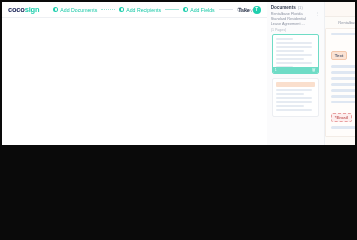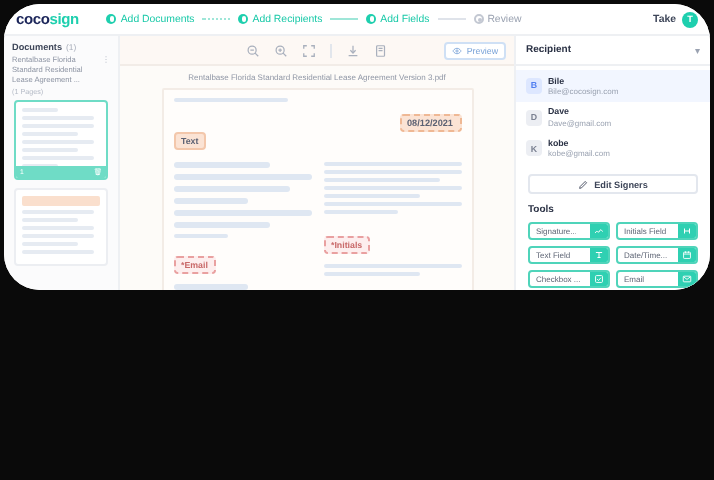--- a/index.html
+++ b/index.html
@@ -6,23 +6,23 @@
   html, body {
     width: 357px; height: 147px;
     background: #0a0a0a;
     font-family: "Liberation Sans", sans-serif;
     overflow: hidden;
   }
   .app {
     position: absolute; left: 2px; top: 2px;
     width: 353px; height: 143px;
     background: #ffffff;
-    border-radius: 18px;
+    border-radius: 0;
     overflow: hidden;
-    display: flex; flex-direction: column;
+    display: flex; flex-direction: row;
   }
 
   
   .topnav {
     height: 16px; flex: 0 0 16px;
     background: #ffffff;
     border-bottom: 1px solid #eef0f3;
     display: flex; align-items: center;
     padding: 0 6px;
     position: relative;

